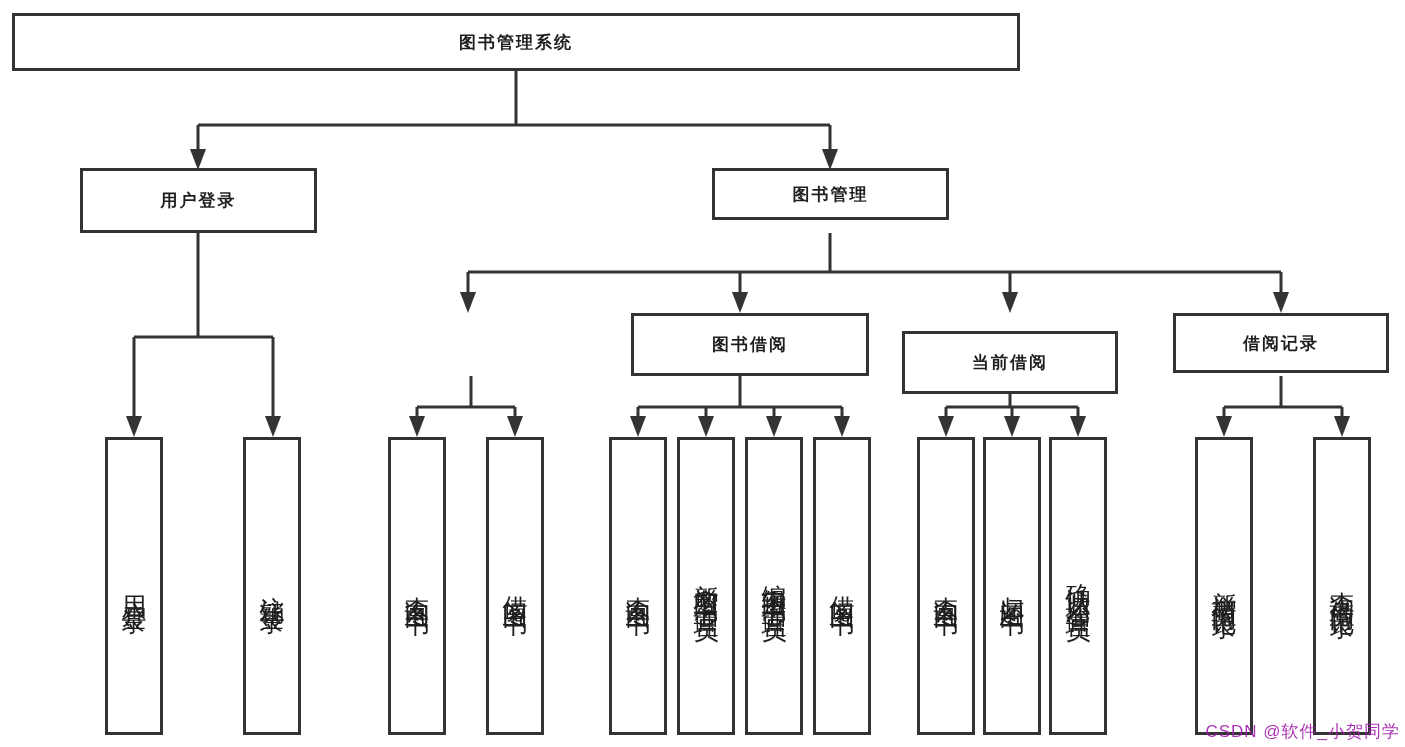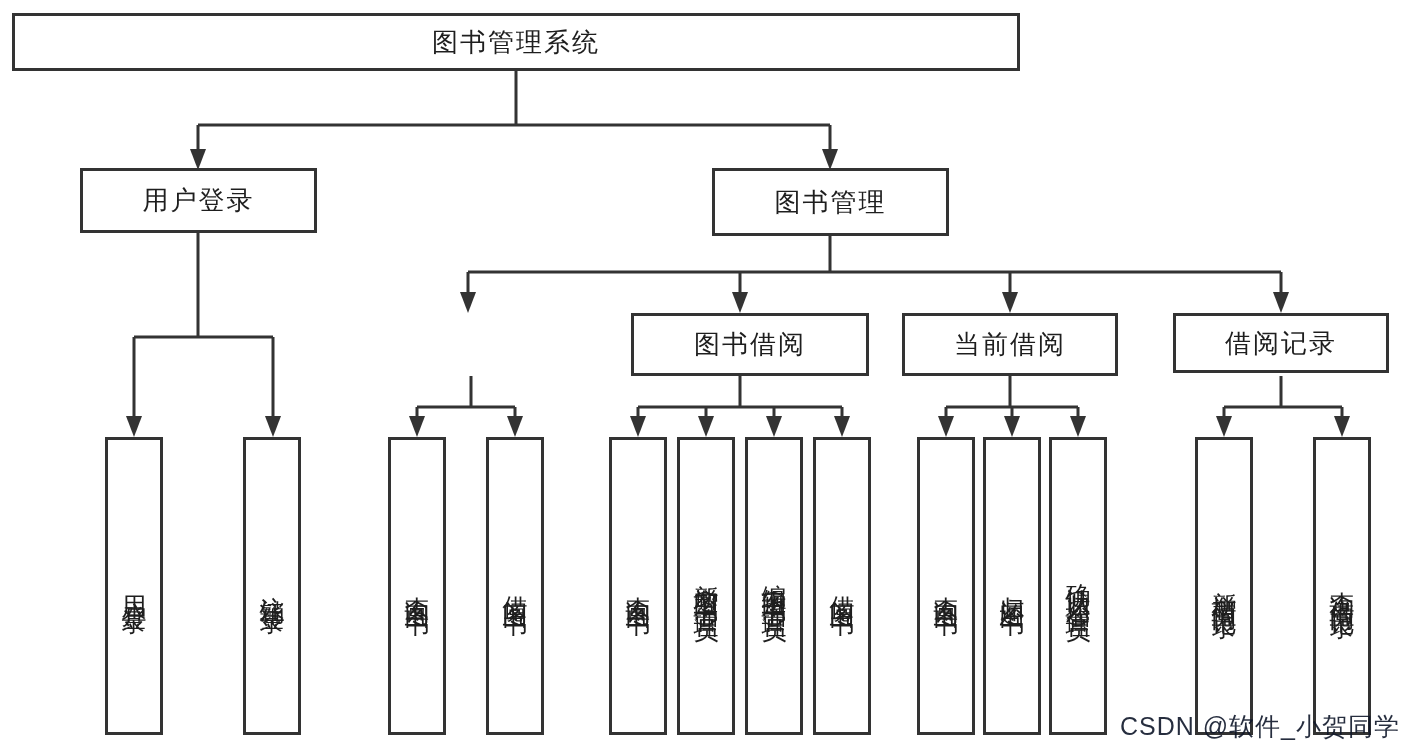--- a/index.html
+++ b/index.html
@@ -12,23 +12,24 @@
     overflow:hidden;
   }
   .wires{position:absolute;left:0;top:0;width:1405px;height:747px;}
   .hnode{
     position:absolute;
     box-sizing:border-box;
     background:#ffffff;
     border:3px solid #333333;
     display:flex;align-items:center;justify-content:center;
     color:#1e1e1e;
-    font-size:26px;
+    font-size:17px;
     letter-spacing:2px;
     white-space:nowrap;
+    font-weight:bold;
   }
   .vnode{
     position:absolute;
     top:437px;height:298px;width:58px;
     box-sizing:border-box;
     background:#ffffff;
     border:3px solid #333333;
     display:flex;align-items:center;justify-content:center;
     color:#1e1e1e;
     font-size:25px;
@@ -36,22 +37,22 @@
   .vnode span{
     writing-mode:vertical-rl;
     text-orientation:mixed;
     letter-spacing:5px;
     line-height:1;
     white-space:nowrap;
   }
   .watermark{
     position:absolute;
     right:5px;bottom:4px;
-    font-size:25px;
-    color:#0f172a;
+    font-size:17px;
+    color:#a21caf;
     opacity:0.9;
     letter-spacing:1px;
     white-space:nowrap;
   }
 </style>
 </head>
 <body>
 
 <div class="canvas">
 
@@ -102,28 +103,28 @@
     </g>
   </svg>
 
   <div class="hnode" style="left:12px;top:13px;width:1008px;height:58px">
     <span>图书管理系统</span>
   </div>
 
   <div class="hnode" style="left:80px;top:168px;width:237px;height:65px">
     <span>用户登录</span>
   </div>
-  <div class="hnode" style="left:712px;top:168px;width:237px;height:68px">
+  <div class="hnode" style="left:712px;top:168px;width:237px;height:52px">
     <span>图书管理</span>
   </div>
 
   <div class="hnode" style="left:631px;top:313px;width:238px;height:63px">
     <span>图书借阅</span>
   </div>
-  <div class="hnode" style="left:902px;top:313px;width:216px;height:63px">
+  <div class="hnode" style="left:902px;top:331px;width:216px;height:63px">
     <span>当前借阅</span>
   </div>
   <div class="hnode" style="left:1173px;top:313px;width:216px;height:60px">
     <span>借阅记录</span>
   </div>
 
   <div class="vnode" style="left:105px">
     <span>用户登录</span>
   </div>
   <div class="vnode" style="left:243px">

